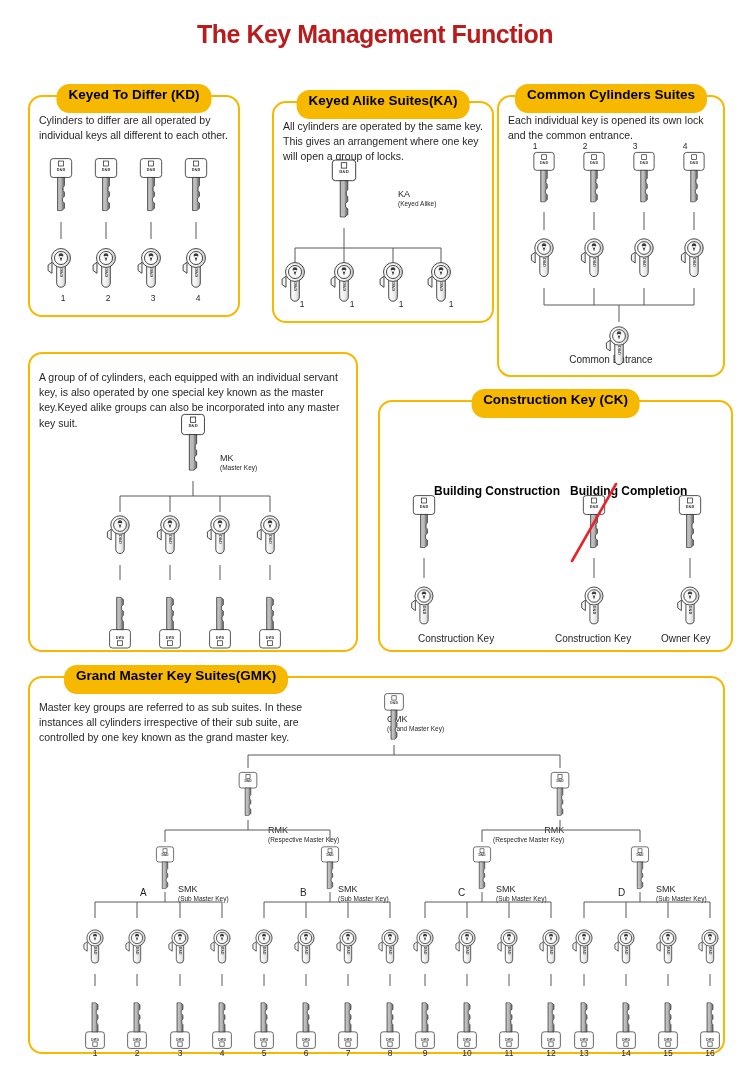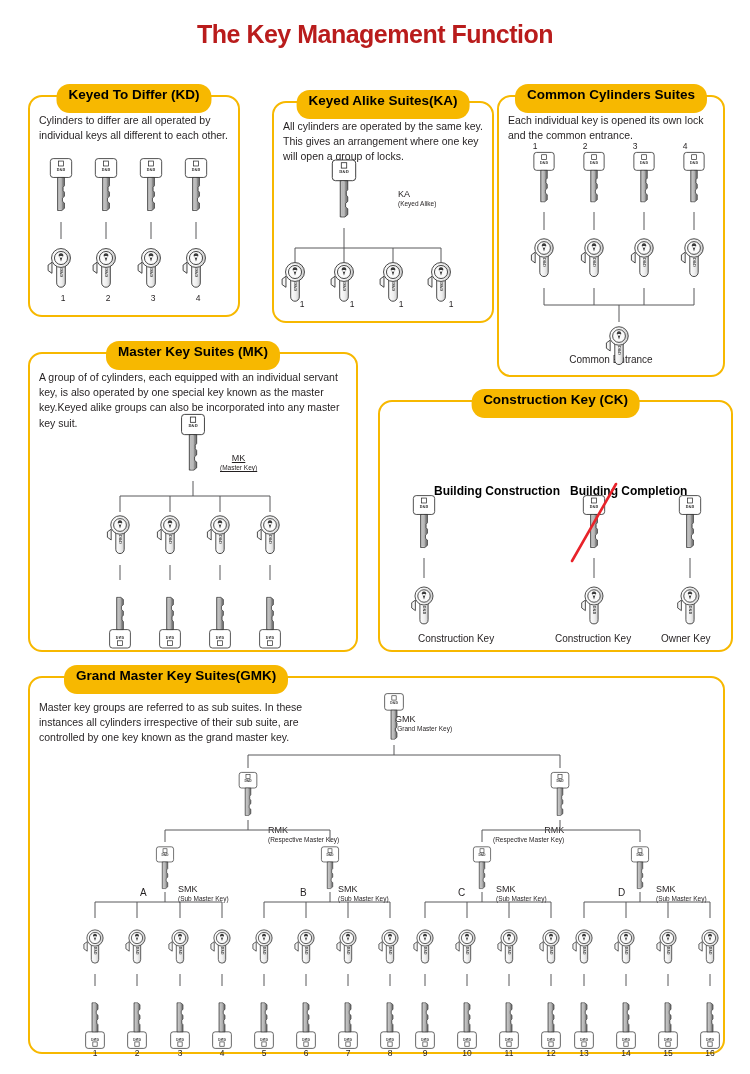--- a/index.html
+++ b/index.html
@@ -126,24 +126,23 @@
   <div class="diagram" style="position:absolute; left:0; top:44px; width:100%; height:240px;">
     <div class="num" style="left:23px; top:0;">1</div>
     <div class="num" style="left:73px; top:0;">2</div>
     <div class="num" style="left:123px; top:0;">3</div>
     <div class="num" style="left:173px; top:0;">4</div>
     <div class="lbl lead" style="left:50%; top:213px; transform:translateX(-50%);">Common Entrance</div>
   </div>
 </div>
 
 <div class="panel" style="left:28px; top:352px; width:330px; height:300px;">
-  <div class="panel-badge ctr">Master Key Suites (MK)</div>
   <div class="panel-desc" style="padding-top:16px;">A group of of cylinders, each equipped with an individual servant key, is also operated by one special key known as the master key.Keyed alike groups can also be incorporated into any master key suit.</div>
   <div class="diagram" style="position:absolute; left:0; top:75px; width:100%; height:225px;">
-    <div class="lbl" style="left:190px; top:24px; text-align:center;text-decoration:underline;">
+    <div class="lbl" style="left:190px; top:24px; text-align:left;">
       <span>MK</span>
       <span class="sub">(Master Key)</span>
     </div>
     <div class="num" style="left:72px; top:205px;">1</div>
     <div class="num" style="left:122px; top:205px;">2</div>
     <div class="num" style="left:172px; top:205px;">3</div>
     <div class="num" style="left:222px; top:205px;">4</div>
   </div>
 </div>
 
@@ -157,21 +156,21 @@
     <div class="lbl lead" style="left:281px; top:149px;">Owner Key</div>
   </div>
 </div>
 
 <div class="panel" style="left:28px; top:676px; width:697px; height:378px;">
   <div class="panel-badge lft">Grand Master Key Suites(GMK)</div>
   <div class="panel-desc" style="padding-top:22px; width:300px;"><span>Master key groups are referred to as sub suites. In these instances all cylinders irrespective of their sub suite, are controlled by one key known as the grand master key.</span></div>
 
   <div class="diagram" style="position:absolute; left:0; top:14px; width:100%; height:364px;">
 
-    <div class="lbl" style="left:365px; top:22px; text-align:left;">
+    <div class="lbl" style="left:357px; top:22px; text-align:left;">
       <span>GMK</span>
       <span class="sub">(Grand Master Key)</span>
     </div>
 
     <div class="lbl" style="left:238px; top:133px; text-align:left;">
       <span>RMK</span>
       <span class="sub">(Respective Master Key)</span>
     </div>
     <div class="lbl" style="left:463px; top:133px; text-align:right;">
       <span>RMK</span>

